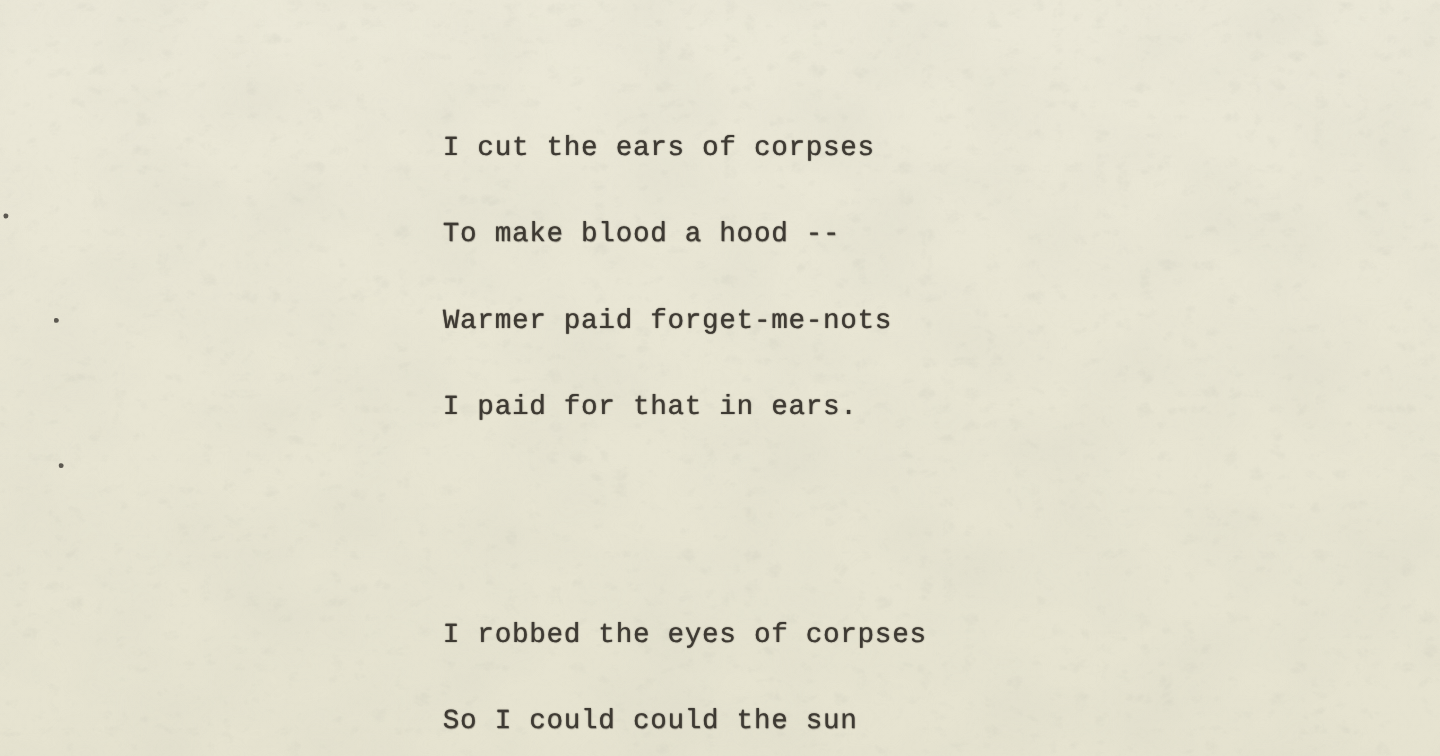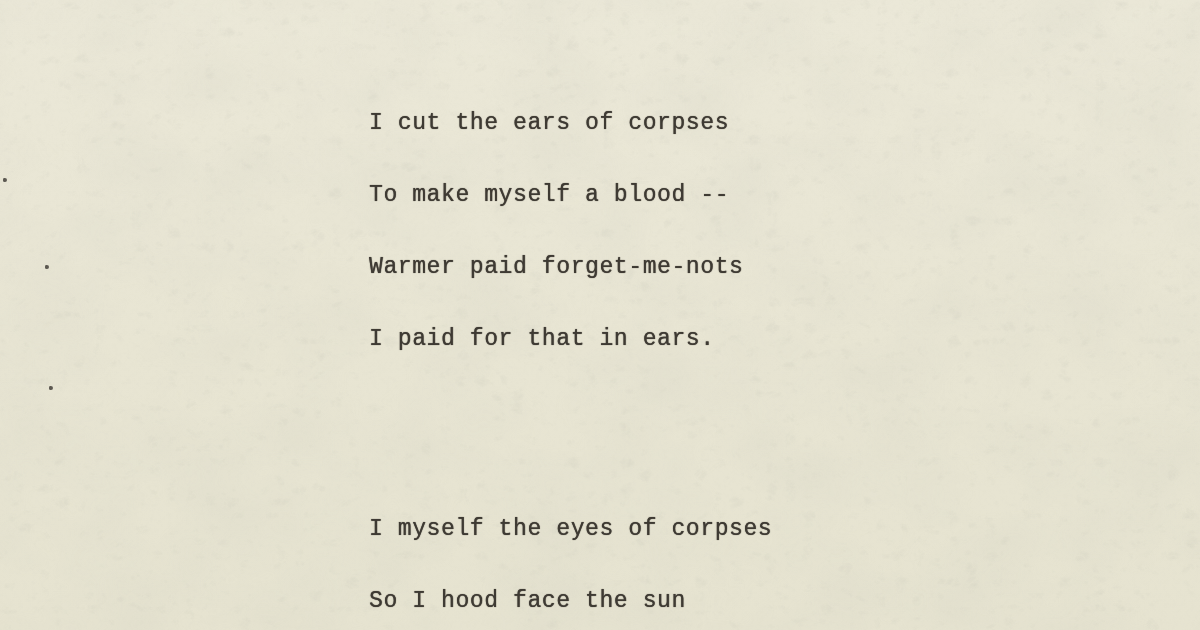--- a/index.html
+++ b/index.html
@@ -76,27 +76,27 @@
       </filter>
     </defs>
     <rect width="1200" height="630" filter="url(#mottle)" opacity="0.30"></rect>
     <rect width="1200" height="630" filter="url(#fibers)" opacity="0.38"></rect>
     <rect width="1200" height="630" filter="url(#grain)" opacity="0.16"></rect>
   </svg>
 
   <div id="poem">
     <div class="stanza">
       <div class="line">I cut the ears of corpses</div>
-      <div class="line">To make myself a blood --</div>
+      <div class="line">To make blood a hood --</div>
       <div class="line">Warmer paid forget-me-nots</div>
       <div class="line">I paid for that in ears.</div>
     </div>
     <div class="stanza">
-      <div class="line">I myself the eyes of corpses</div>
-      <div class="line">So I hood face the sun</div>
+      <div class="line">I robbed the eyes of corpses</div>
+      <div class="line">So I could could the sun</div>
       
       
     </div>
     
     
     
     
   </div>
 
 <div class="speck" style="left: 3px; top: 178px;"></div>

